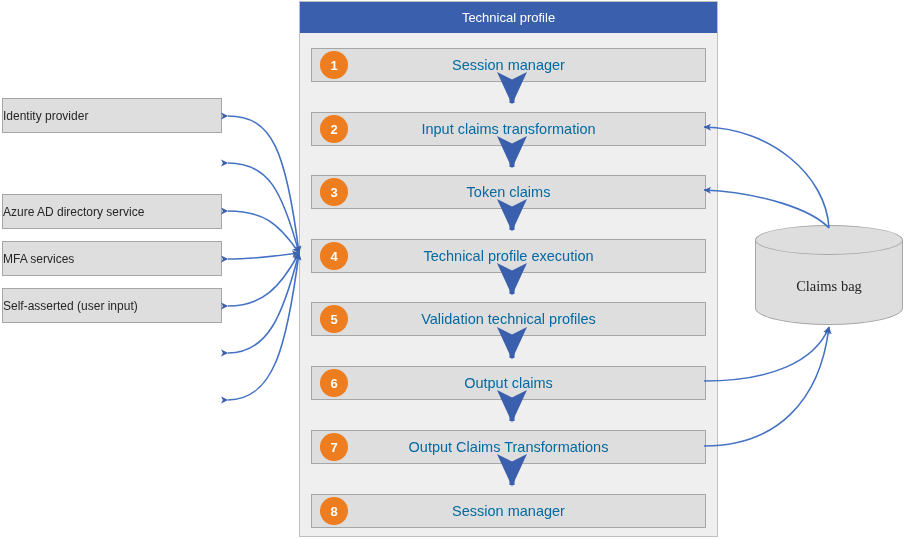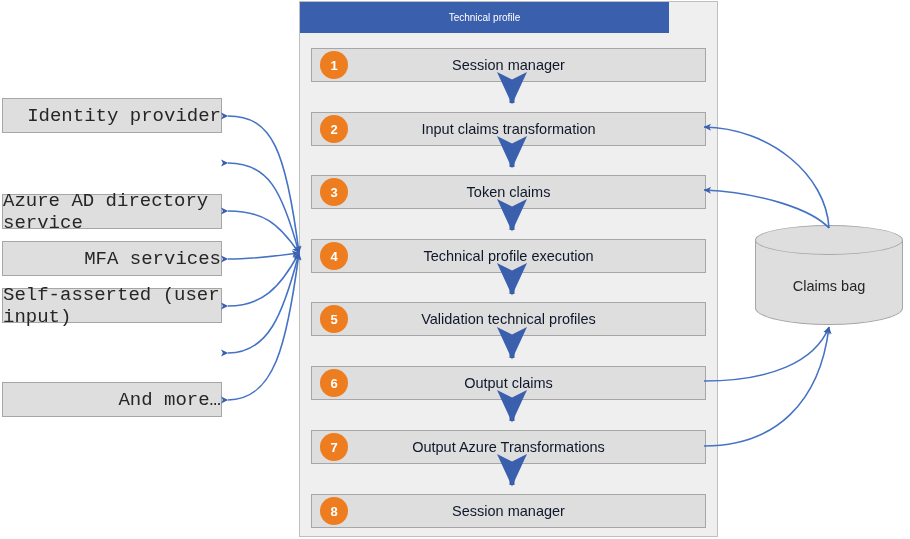--- a/index.html
+++ b/index.html
@@ -34,68 +34,67 @@
   .src-box {
     position: absolute;
     left: 2px;
     width: 220px;
     height: 35px;
     background: #DEDEDE;
     border: 1px solid #A6A6A6;
     box-sizing: border-box;
     display: flex;
     align-items: center;
-    justify-content: flex-end;
-    font-size: 19px;
+    justify-content: flex-start;
+    font-size: 12px;
     color: #262626;
     z-index: 3;
-    font-family: Liberation Mono, monospace;
   }
 
   
   #panel {
     position: absolute;
     left: 299px;
     top: 1px;
     width: 419px;
     height: 536px;
     background: #EFEFEF;
     border: 1px solid #BFBFBF;
     box-sizing: border-box;
     z-index: 2;
   }
   #panel-header {
     position: absolute;
     left: 0;
     top: 0;
-    width: 369px;
+    width: 417px;
     height: 31px;
     background: #3A5FAD;
     color: #ffffff;
     display: flex;
     align-items: center;
     justify-content: center;
-    font-size: 10px;
+    font-size: 13px;
   }
   .step-box {
     position: absolute;
     left: 11px;
     width: 395px;
     height: 34px;
     background: #DEDEDE;
     border: 1px solid #A6A6A6;
     box-sizing: border-box;
     display: flex;
     align-items: center;
     justify-content: center;
     z-index: 3;
   }
   .step-box .step-label {
     font-size: 14.5px;
-    color: #0f172a;
+    color: #0369a1;
   }
   .badge {
     position: absolute;
     left: 8px;
     top: 50%;
     transform: translateY(-50%);
     width: 28px;
     height: 28px;
     border-radius: 50%;
     background: #ED7D1F;
@@ -109,20 +108,21 @@
   }
 
   
   #claims-bag {
     position: absolute;
     left: 755px;
     top: 225px;
     width: 148px;
     height: 100px;
     z-index: 3;
+    font-family: Liberation Serif, serif;
   }
   #claims-bag .cyl-body {
     position: absolute;
     left: 0;
     top: 15px;
     width: 148px;
     height: 85px;
     box-sizing: border-box;
     background: #DEDEDE;
     border: 1px solid #A6A6A6;
@@ -204,23 +204,20 @@
   </div>
   <div class="src-box" style="top:194px">
     <span>Azure AD directory service</span>
   </div>
   <div class="src-box" style="top:241px">
     <span>MFA services</span>
   </div>
   <div class="src-box" style="top:288px">
     <span>Self-asserted (user input)</span>
   </div>
-  <div class="src-box" style="top:382px">
-    <span>And more…</span>
-  </div>
 
   <div id="panel">
     <div id="panel-header">
       <span>Technical profile</span>
     </div>
 
     <div class="step-box" style="top:46px">
       <span class="badge">1</span>
       <span class="step-label">Session manager</span>
     </div>
@@ -239,21 +236,21 @@
     <div class="step-box" style="top:300px">
       <span class="badge">5</span>
       <span class="step-label">Validation technical profiles</span>
     </div>
     <div class="step-box" style="top:364px">
       <span class="badge">6</span>
       <span class="step-label">Output claims</span>
     </div>
     <div class="step-box" style="top:428px">
       <span class="badge">7</span>
-      <span class="step-label">Output Azure Transformations</span>
+      <span class="step-label">Output Claims Transformations</span>
     </div>
     <div class="step-box" style="top:492px">
       <span class="badge">8</span>
       <span class="step-label">Session manager</span>
     </div>
   </div>
 
   <div id="claims-bag">
     <div class="cyl-body"></div>
     <div class="cyl-top"></div>

